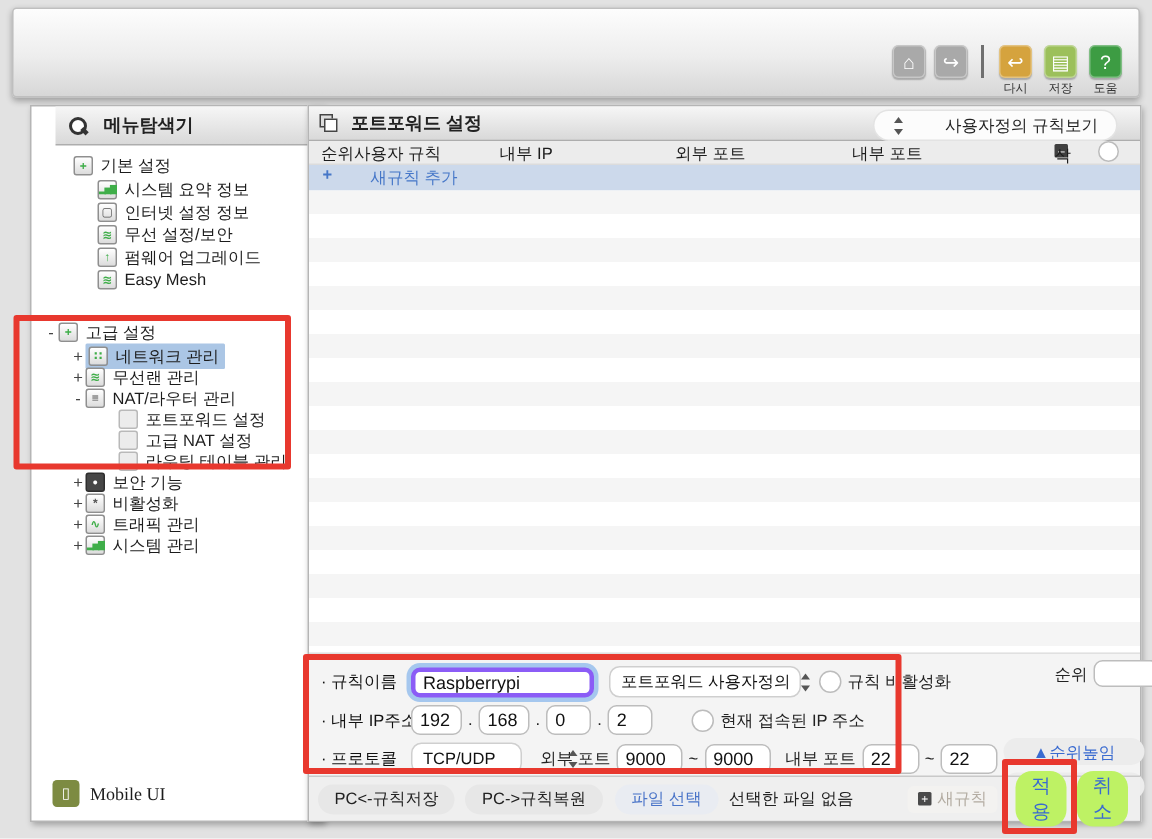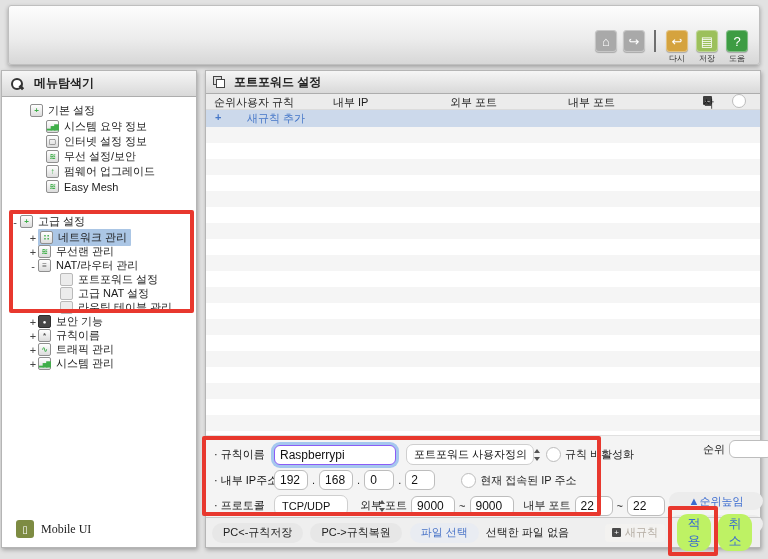--- a/index.html
+++ b/index.html
@@ -27,21 +27,21 @@
   .tcol { display:flex; flex-direction:column; align-items:center; width:24px; }
   .tcol .tbtn { width:22px; height:22px; }
   .tlabel { font-size:8px; color:#333; margin-top:1px; white-space:nowrap; }
   .tsep { width:2px; height:22px; background:#6f6f6f; margin:0 3px; }
   .tbtn.orange { background:#d5a33e; }
   .tbtn.lgreen { background:#9cc05b; }
   .tbtn.green  { background:#3d9c43; }
 
   
   .panel { position:absolute; background:#fff; border:1px solid #b5b5b5; box-shadow:1px 2px 4px rgba(0,0,0,.28); }
-  .sidebar { left:1px; top:70px; width:196px; height:478px; }
+  .sidebar { left:20px; top:70px; width:196px; height:478px;padding-left:16px; }
   .mainp   { left:205px; top:70px; width:556px; height:478px; }
 
   .barhead { height:26px; background:linear-gradient(#f6f6f6,#d9d9d9); border-bottom:1px solid #adadad;
     display:flex; align-items:center; font-size:12px; font-weight:bold; color:#222; }
 
   
   .mag { position:relative; width:14px; height:14px; margin:0 10px 0 8px; }
   .mag:before { content:""; position:absolute; left:1px; top:1px; width:8px; height:8px; border:2px solid #333; border-radius:50%; background:#fff; }
   .mag:after { content:""; position:absolute; left:9px; top:9px; width:5px; height:2.5px; background:#333; transform:rotate(45deg); }
 
@@ -84,21 +84,21 @@
   .addrow .alabel { position:absolute; left:41px; top:1px; }
 
   .stripes { position:absolute; left:0; top:56px; width:100%; height:308px;
     background:repeating-linear-gradient(#f5f5f5 0 16px,#ffffff 16px 32px); }
 
   .formarea { position:absolute; left:0; top:364px; width:100%; height:84px; background:#f4f4f4; border-top:1px solid #e0e0e0; }
   .frow { position:absolute; left:8px; display:flex; align-items:center; font-size:11px; gap:4px; white-space:nowrap; }
   .flabel { width:56px; flex:0 0 56px; color:#111; }
   input.fi { height:20px; border:1px solid #bdbdbd; border-radius:6px; background:#fff; font-size:12px; padding:0 5px;
     font-family:"Liberation Sans","DejaVu Sans",sans-serif; color:#111; }
-  input.focus { border:1px solid #8b5cf6; box-shadow:0 0 0 3px #a5c7ee; }
+  input.focus { border:3px solid #8b5cf6; box-shadow:0 0 0 3px #a5c7ee; }
   .sel { display:inline-flex; align-items:center; justify-content:space-between; background:#fff; border:1px solid #cfcfcf;
     border-radius:7px; height:21px; padding:0 7px; font-size:11px; color:#111; }
   .pill { display:inline-flex; align-items:center; justify-content:center; background:#ececec; border-radius:10px;
     height:18px; padding:0 10px; font-size:11px; color:#3a6bd0;margin-top:29px; }
   .mfoot { position:absolute; left:0; bottom:0; width:100%; height:30px; background:#efefef; border-top:1px solid #c9c9c9;
     display:flex; align-items:center; font-size:11px; }
   .fbtn { background:#e7e7e7; border-radius:11px; height:20px; display:inline-flex; align-items:center; padding:0 11px; color:#222; }
   .fbtn.blue { color:#4a74c8; background:#e9ecf2; }
   .newrule { color:#b3aca2; background:#f3f2f0; border-radius:4px; height:18px; display:inline-flex; align-items:center; padding:0 7px; gap:3px; }
   .newrule .delic { background:#4a4a4a; }
@@ -201,21 +201,21 @@
     <span>라우팅 테이블 관리</span>
   </div>
   <div class="trow" style="top:243px; left:26px;">
     <span class="exp">+</span>
     <span class="ti dark">●</span>
     <span>보안 기능</span>
   </div>
   <div class="trow" style="top:257px; left:26px;">
     <span class="exp">+</span>
     <span class="ti gray">*</span>
-    <span>규칙이름</span>
+    <span>비활성화</span>
   </div>
   <div class="trow" style="top:271px; left:26px;">
     <span class="exp">+</span>
     <span class="ti">∿</span>
     <span>트래픽 관리</span>
   </div>
   <div class="trow" style="top:285px; left:26px;">
     <span class="exp">+</span>
     <span class="ti bars">▂▅▇</span>
     <span>시스템 관리</span>
@@ -227,20 +227,24 @@
   </div>
 </div>
 
 <div class="panel mainp">
   <div class="barhead" style="height:23px;">
     <span class="copyic">
         <span class="c1"></span>
         <span class="c2"></span>
       </span>
     <span>포트포워드 설정</span>
+    <span class="viewsel">
+      <span class="ud"></span>
+      <span>사용자정의 규칙보기</span>
+    </span>
   </div>
 
   <div class="thead">
     <span style="left:8px;">순위</span>
     <span style="left:30px;">사용자 규칙</span>
     <span style="left:127px;">내부 IP</span>
     <span style="left:244px;">외부 포트</span>
     <span style="left:362px;">내부 포트</span>
     <span style="left:497px;">
         <span class="delic">–</span>

